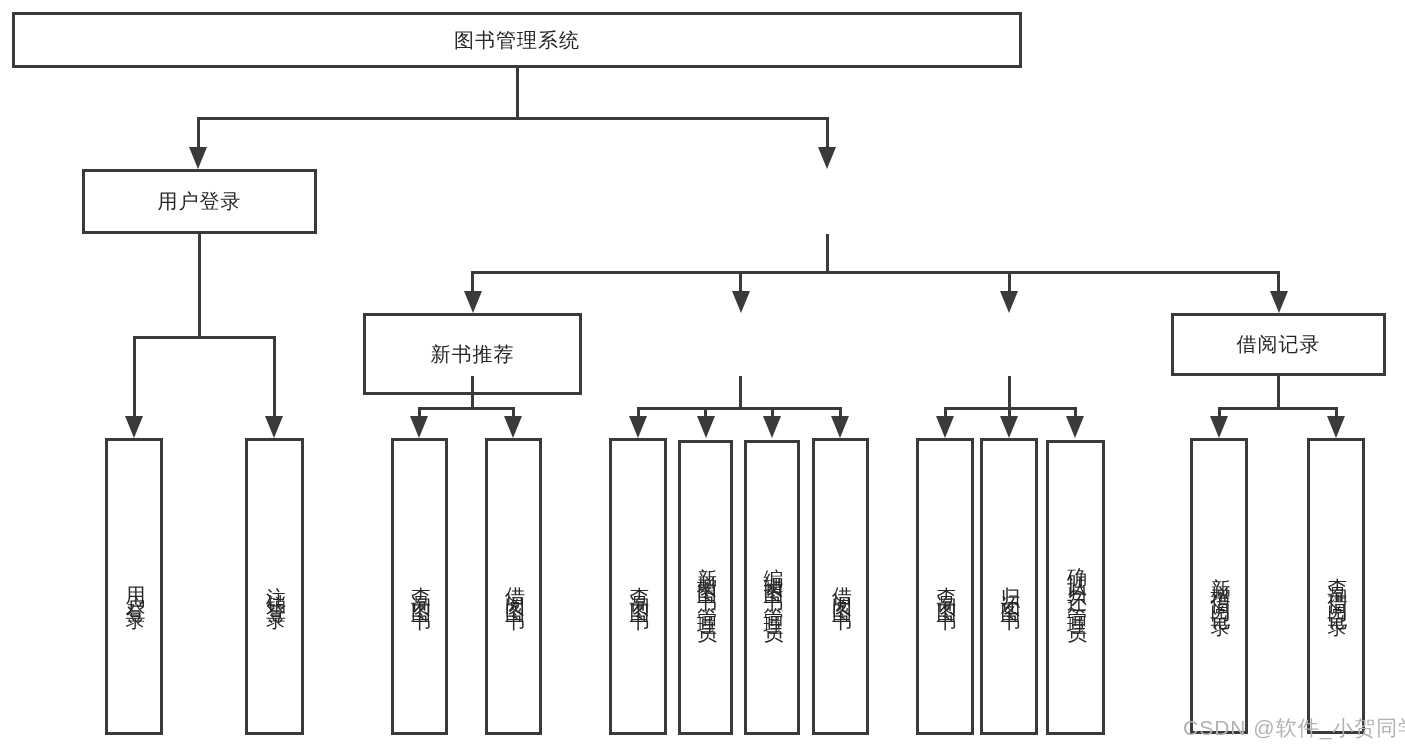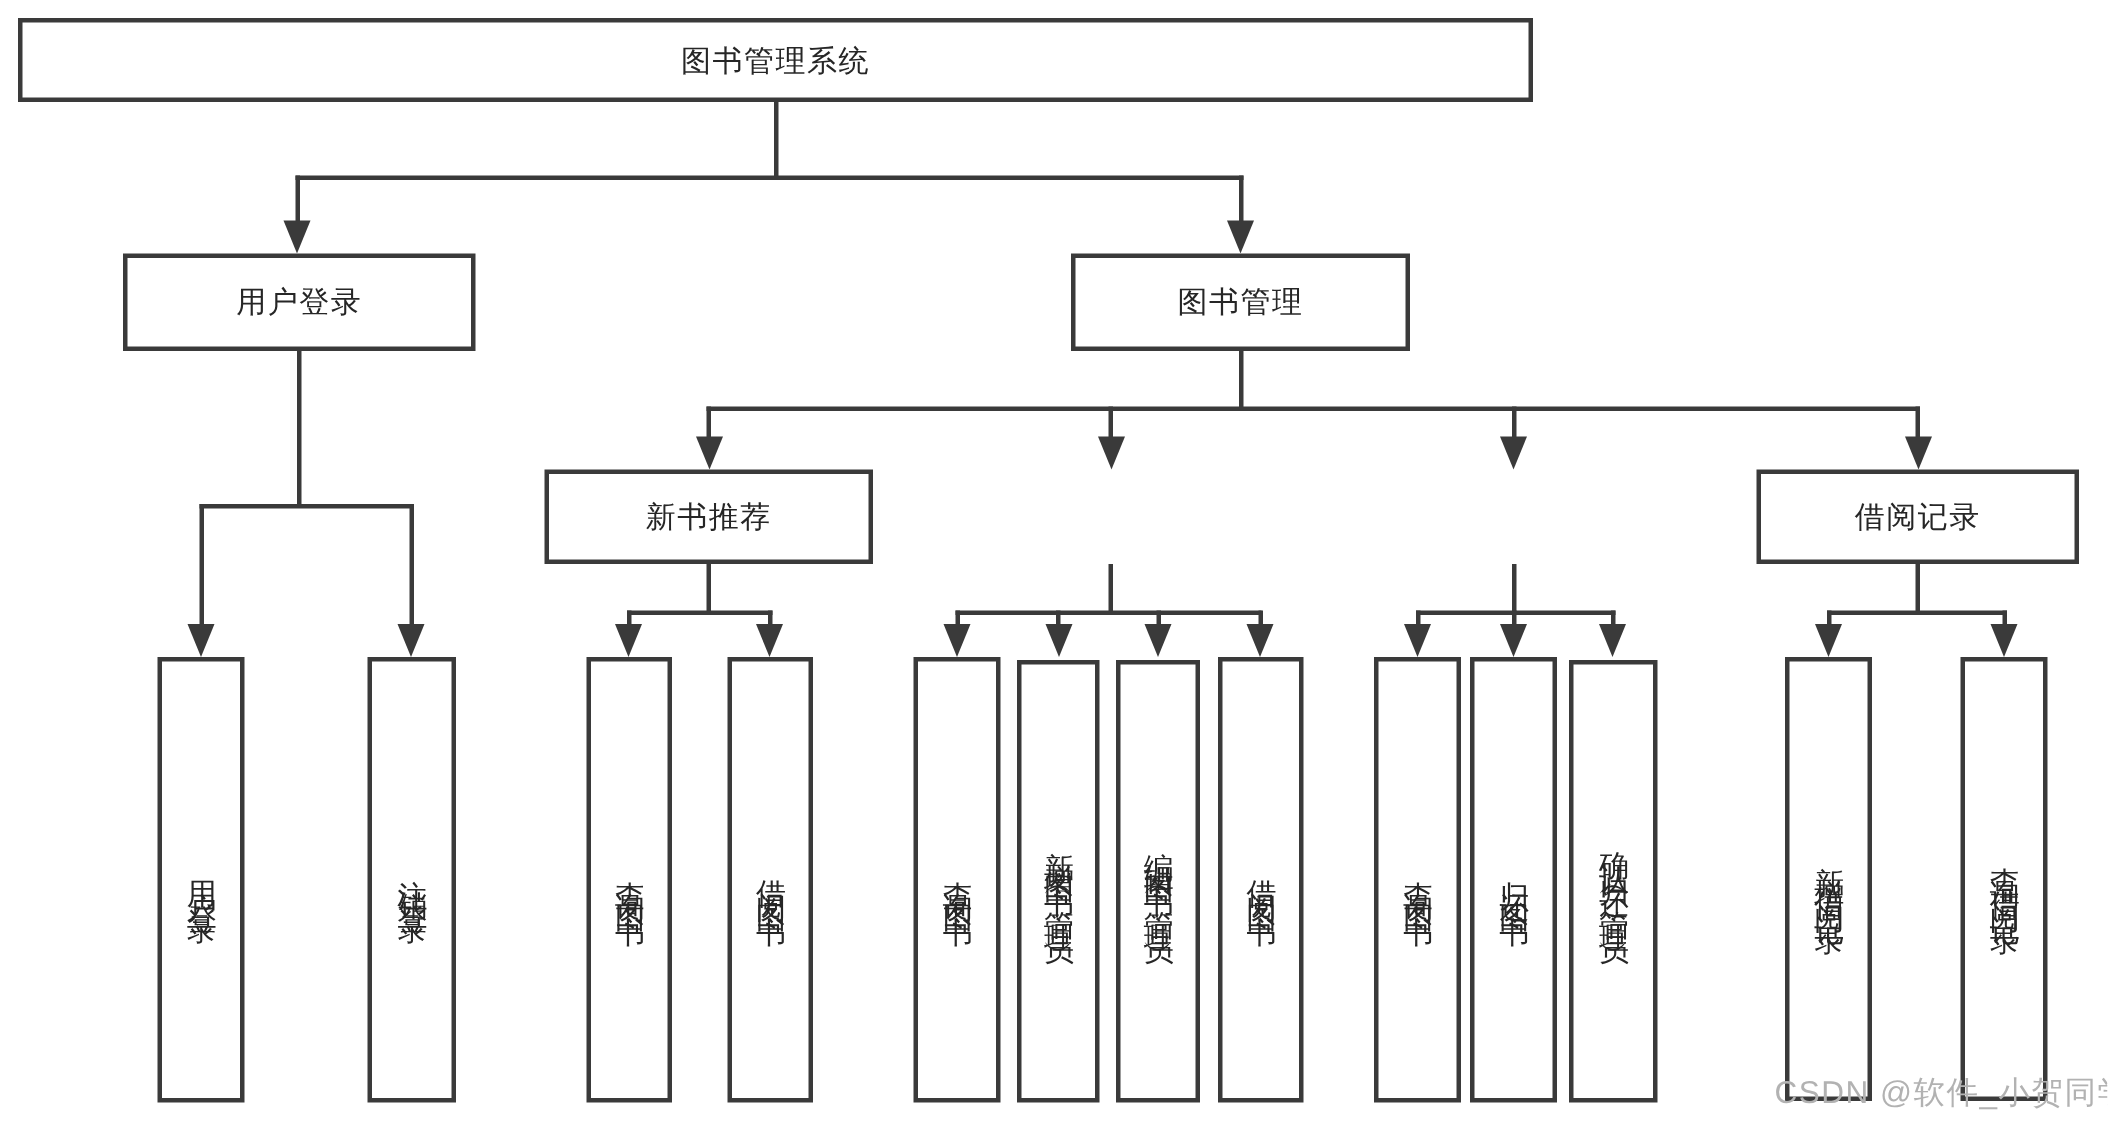--- a/index.html
+++ b/index.html
@@ -15,20 +15,21 @@
     box-sizing:border-box;
     border:3px solid #3a3a3a;
     background:#ffffff;
     color:#262626;
     display:flex;
     align-items:center;
     justify-content:center;
     font-size:20px;
     letter-spacing:1px;
     text-align:center;
+    font-family:Liberation Mono, monospace;
   }
   .vnode{
     writing-mode:vertical-rl;
     text-orientation:mixed;
     letter-spacing:8px;
     line-height:1;
     font-size:20px;
     padding:6px 0;
   }
   .hl{position:absolute;height:3px;background:#3a3a3a;}
@@ -57,41 +58,40 @@
   <div class="node" style="left:12px;top:12px;width:1010px;height:56px;">图书管理系统</div>
 
   <div class="vl" style="left:516px;top:68px;height:52px;"></div>
   <div class="hl" style="left:197px;top:117px;width:632px;"></div>
   <div class="vl" style="left:197px;top:117px;height:32px;"></div>
   <div class="ar" style="left:189px;top:147px;"></div>
   <div class="vl" style="left:826px;top:117px;height:32px;"></div>
   <div class="ar" style="left:818px;top:147px;"></div>
 
   <div class="node" style="left:82px;top:169px;width:235px;height:65px;">用户登录</div>
-  <div class="node" style="left:714px;top:169px;width:226px;height:65px;">图书管理</div>
 
   <div class="vl" style="left:198px;top:234px;height:103px;"></div>
   <div class="hl" style="left:133px;top:336px;width:143px;"></div>
   <div class="vl" style="left:133px;top:336px;height:80px;"></div>
   <div class="ar" style="left:125px;top:416px;"></div>
   <div class="vl" style="left:273px;top:336px;height:80px;"></div>
   <div class="ar" style="left:265px;top:416px;"></div>
 
   <div class="vl" style="left:826px;top:234px;height:38px;"></div>
   <div class="hl" style="left:471px;top:271px;width:809px;"></div>
   <div class="vl" style="left:471px;top:271px;height:24px;"></div>
   <div class="ar" style="left:464px;top:291px;"></div>
   <div class="vl" style="left:739px;top:271px;height:24px;"></div>
   <div class="ar" style="left:732px;top:291px;"></div>
   <div class="vl" style="left:1008px;top:271px;height:24px;"></div>
   <div class="ar" style="left:1000px;top:291px;"></div>
   <div class="vl" style="left:1277px;top:271px;height:24px;"></div>
   <div class="ar" style="left:1270px;top:291px;"></div>
 
-  <div class="node" style="left:363px;top:313px;width:219px;height:63px;">新书推荐</div>
+  <div class="node" style="left:363px;top:313px;width:219px;height:82px;">新书推荐</div>
   <div class="node" style="left:1171px;top:313px;width:215px;height:63px;">借阅记录</div>
 
   <div class="vl" style="left:471px;top:376px;height:34px;"></div>
   <div class="hl" style="left:418px;top:407px;width:97px;"></div>
   <div class="vl" style="left:418px;top:407px;height:14px;"></div>
   <div class="ar" style="left:410px;top:416px;"></div>
   <div class="vl" style="left:512px;top:407px;height:14px;"></div>
   <div class="ar" style="left:504px;top:416px;"></div>
 
   <div class="vl" style="left:739px;top:376px;height:34px;"></div>

